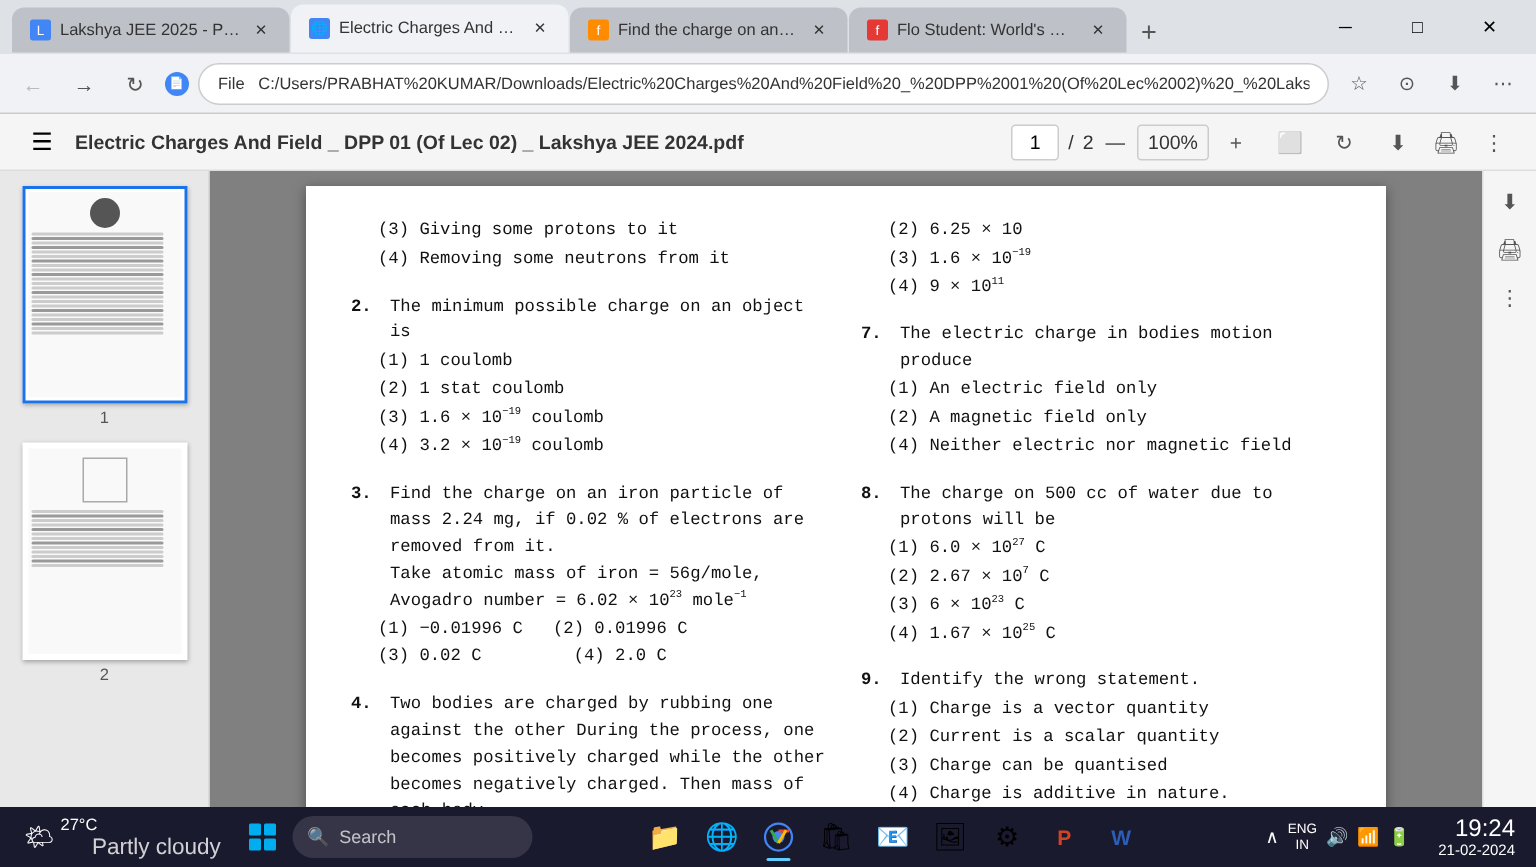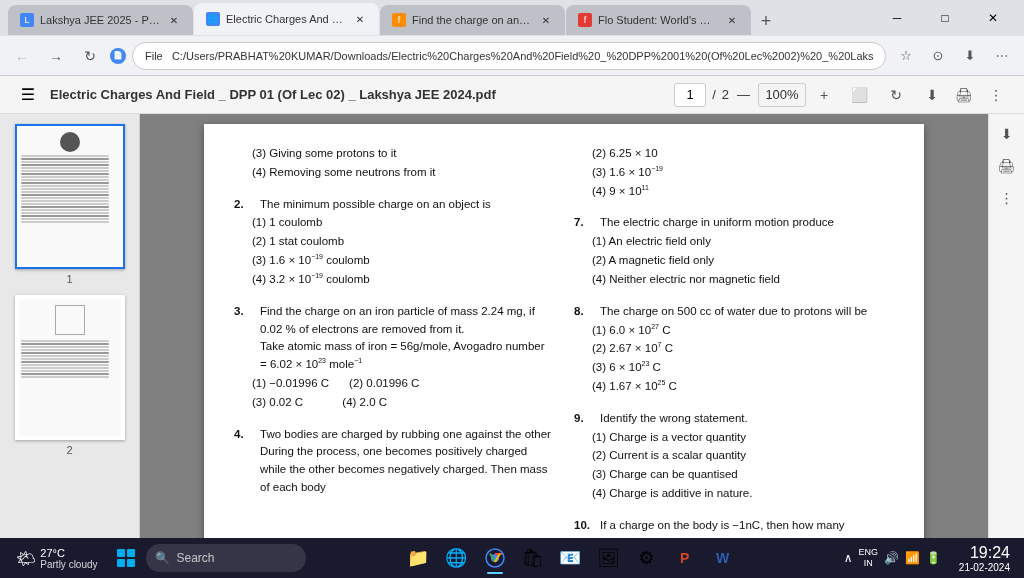--- a/index.html
+++ b/index.html
@@ -275,20 +275,21 @@
     }
 
     
     .pdf-area {
       flex: 1;
       overflow-y: auto;
       background: #808080;
       display: flex;
       justify-content: center;
       padding: 10px 0;
+      font-family: Liberation Mono, monospace;
     }
     .pdf-page {
       background: white;
       width: 720px;
       min-height: 900px;
       box-shadow: 0 2px 8px rgba(0,0,0,0.4);
       padding: 20px 30px;
       font-size: 11.5px;
       line-height: 1.55;
       color: #111;
@@ -619,21 +620,21 @@
             <div class="q-options">
               <div class="q-opt">(2)  6.25 × 10</div>
               <div class="q-opt">(3)  1.6 × 10<sup>−19</sup></div>
               <div class="q-opt">(4)  9 × 10<sup>11</sup></div>
             </div>
           </div>
 
           <div class="q-block">
             <div class="q-num-line">
               <span class="q-num">7.</span>
-              <span class="q-text">The electric charge in uniform motion produce</span>
+              <span class="q-text">The electric charge in bodies motion produce</span>
             </div>
             <div class="q-options">
               <div class="q-opt">(1)  An electric field only</div>
               <div class="q-opt">(2)  A magnetic field only</div>
               <div class="q-opt">(4)  Neither electric nor magnetic field</div>
             </div>
           </div>
 
           <div class="q-block">
             <div class="q-num-line">
@@ -679,21 +680,21 @@
     <button class="right-btn">⋮</button>
   </div>
 </div>
 
 <div class="taskbar">
 
   <div class="taskbar-weather">
     <span class="weather-icon">🌤</span>
     <div>
       <div style="font-size:11px;color:white;font-weight:500;">27°C</div>
-      <div style="font-size:10px;color:rgba(255,255,255,0.8);">Partly cloudy</div>
+      <div style="font-size:15px;color:rgba(255,255,255,0.8);margin-left:21px;">Partly cloudy</div>
     </div>
   </div>
 
   <button class="taskbar-start">
     <div class="win-logo">
       <div class="win-logo-q"></div>
       <div class="win-logo-q"></div>
       <div class="win-logo-q"></div>
       <div class="win-logo-q"></div>
     </div>

